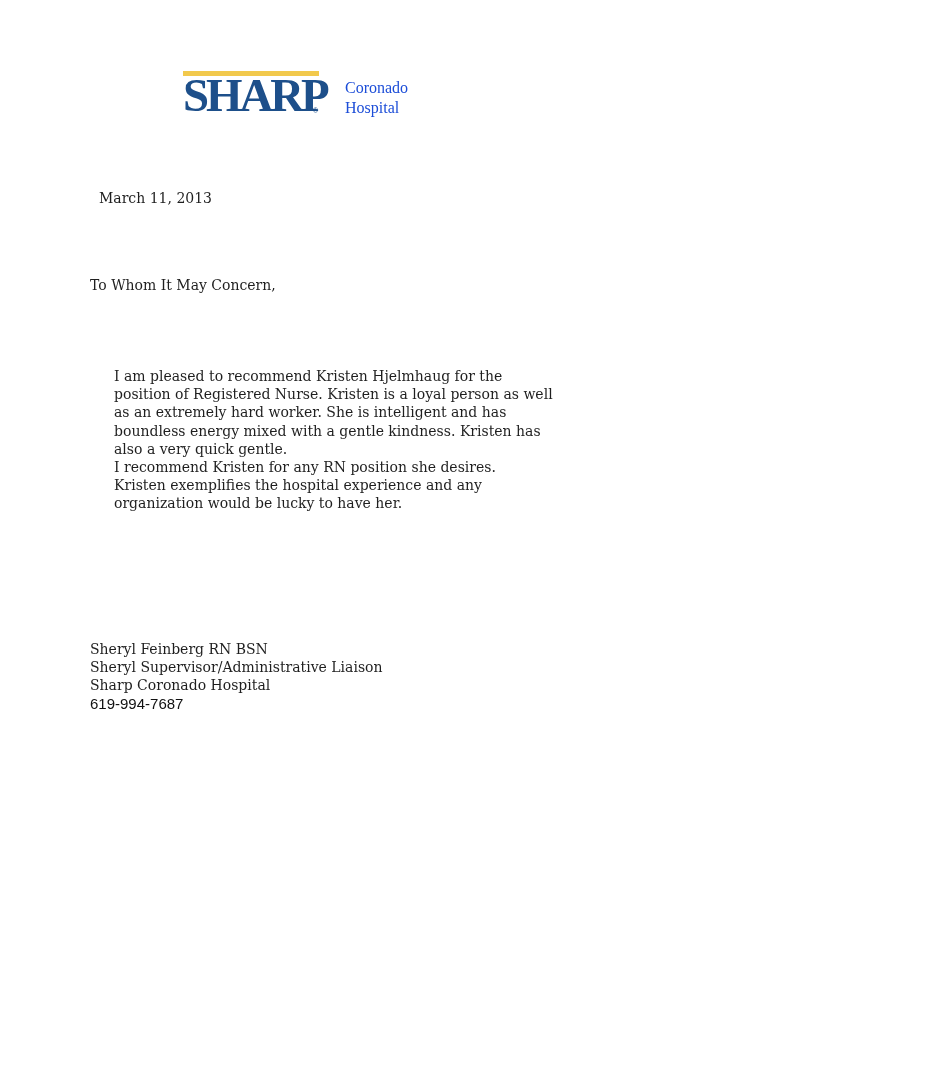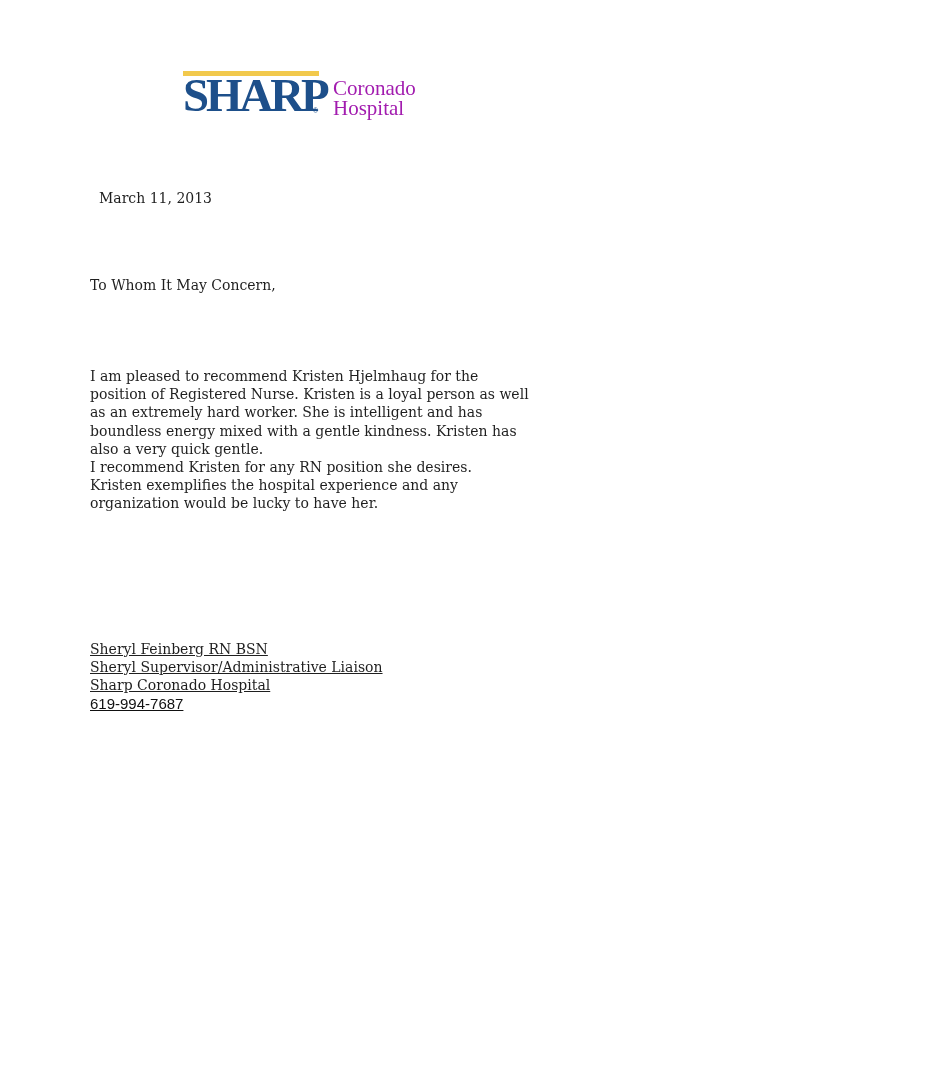--- a/index.html
+++ b/index.html
@@ -56,44 +56,44 @@
     }
     .logo-reg {
       position: absolute;
       left: 130px;
       top: 36px;
       font-family: "Liberation Sans", sans-serif;
       font-size: 7px;
       color: #1d4f8a;
     }
     .logo-text {
-      margin-left: 14px;
+      margin-left: 26px;
       margin-top: 7px;
       font-family: "Liberation Serif", "DejaVu Serif", serif;
-      font-size: 21px;
+      font-size: 16px;
       line-height: 20px;
-      color: #a21caf;
+      color: #1d4ed8;
     }
     .logo-text div { white-space: nowrap; }
 
     .text {
       position: absolute;
       left: 90px;
       font-family: "DejaVu Serif", "Liberation Serif", serif;
       font-size: 14px;
       line-height: 18.2px;
       color: #1f1f1f;
       white-space: nowrap;
     }
     .date { top: 189px; margin-left: 9px; }
     .salutation { top: 276px; }
     .body { top: 367px; }
-    .body .line { display: block; }
+    .body .line { display: block; margin-left: 24px; }
     .signature { top: 640px; }
-    .signature .line { display: block; text-decoration: underline; }
+    .signature .line { display: block; }
     .signature .phone {
       font-family: "Liberation Sans", "DejaVu Sans", sans-serif;
       font-size: 15px;
       color: #111;
     }
   </style>
 </head>
 <body>
 
 <div class="page">

